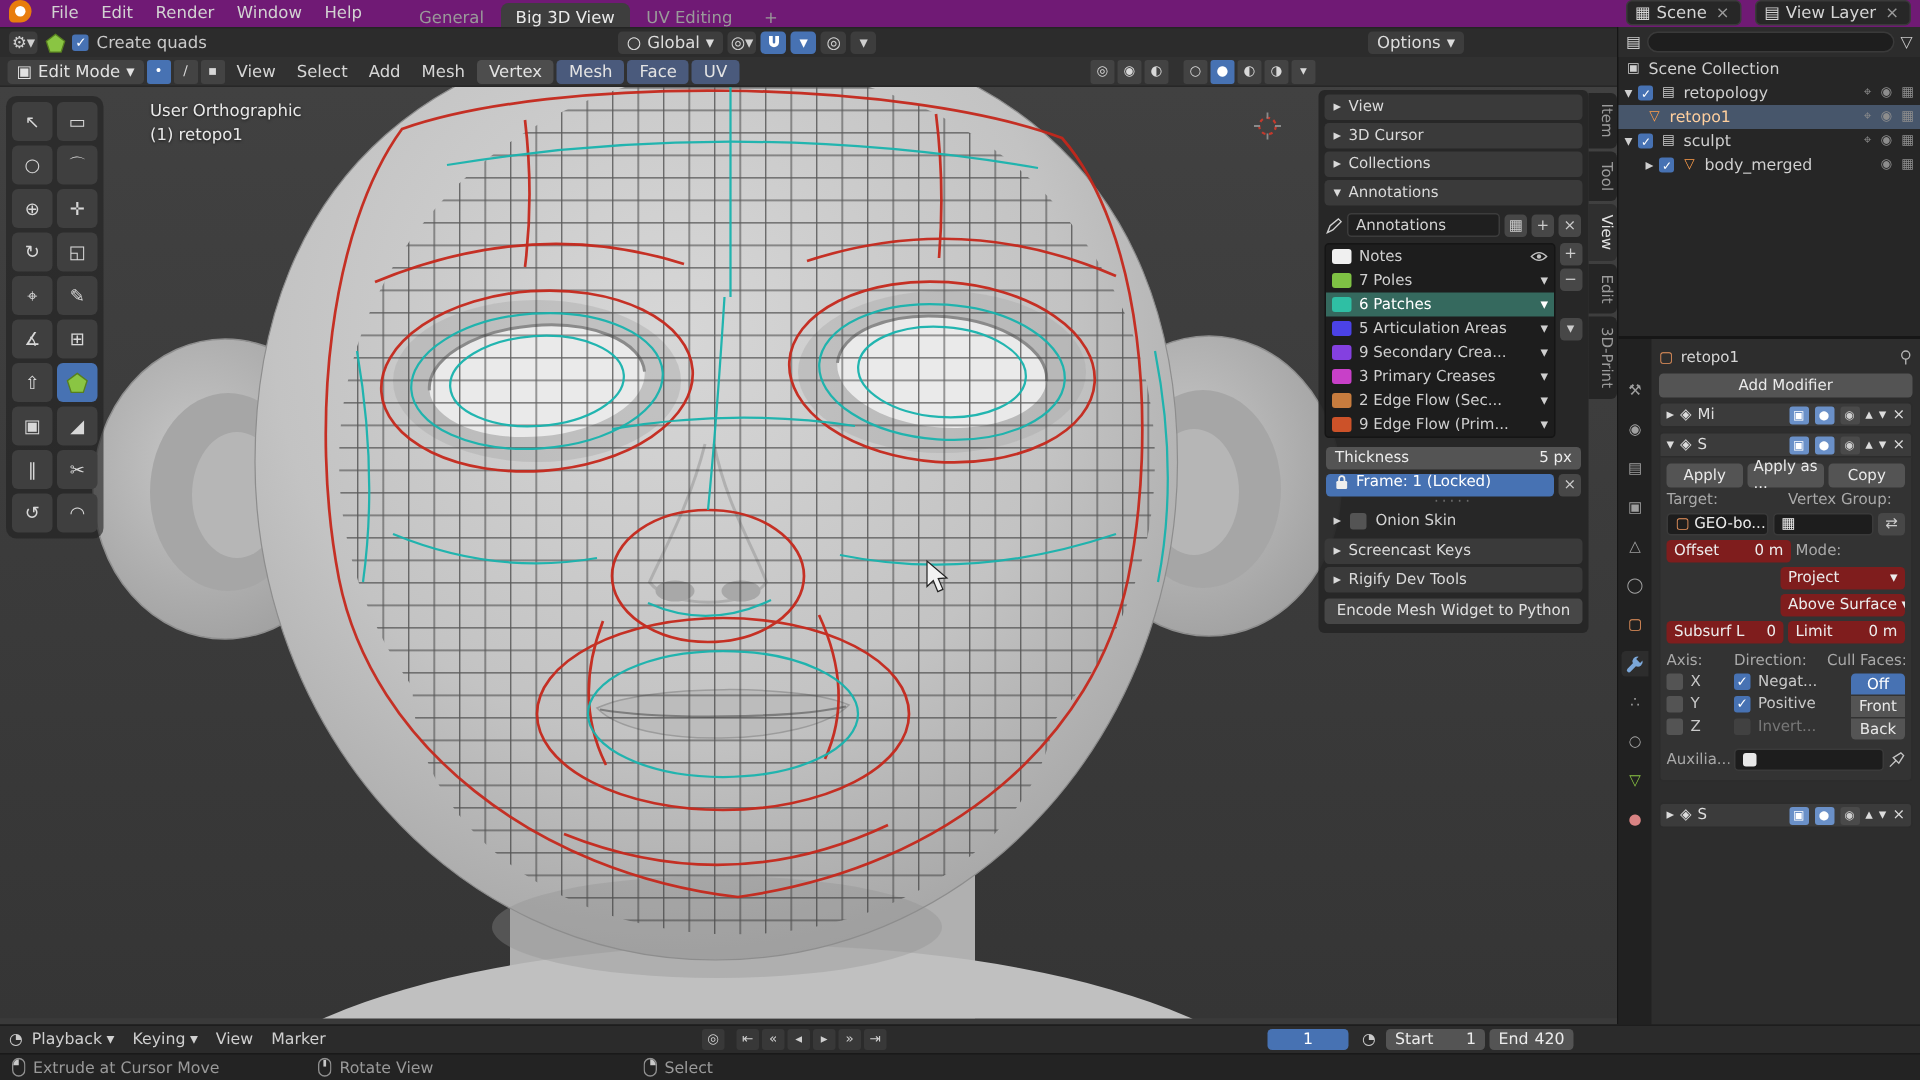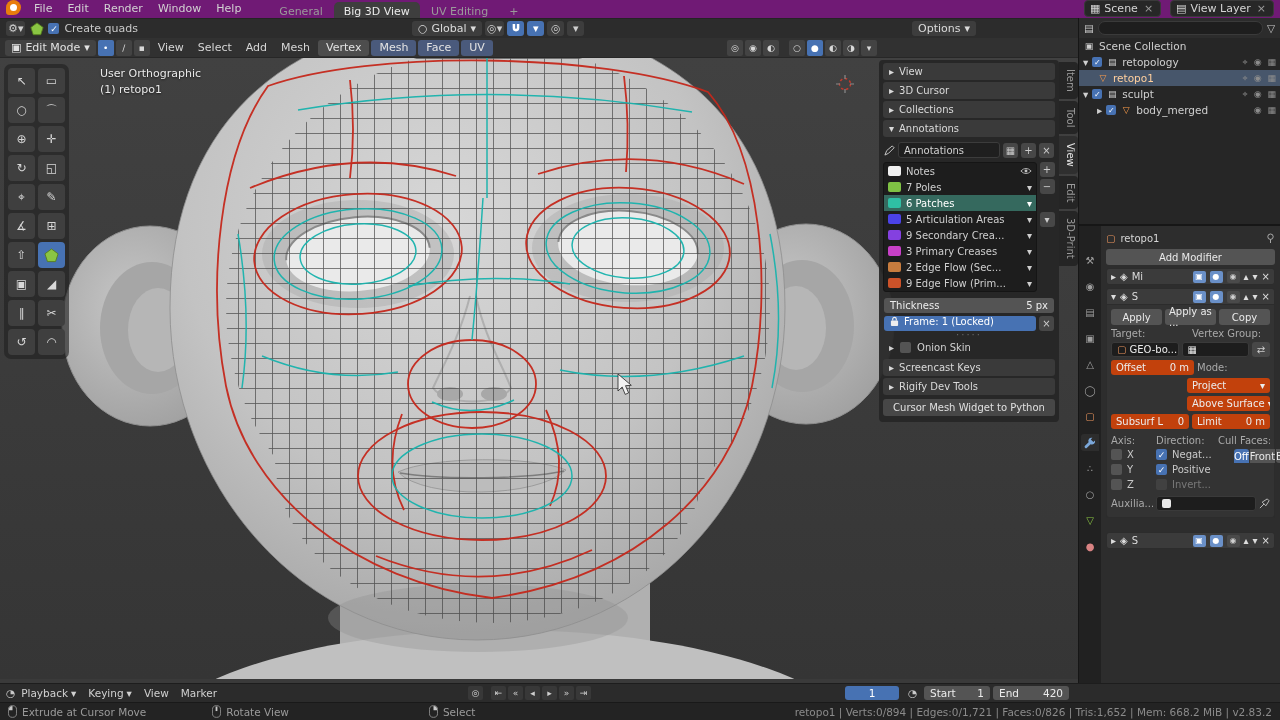--- a/index.html
+++ b/index.html
@@ -82,26 +82,26 @@
   .ptab.active{background:#2d2d2d}
   .prop-main{flex:1;background:#2d2d2d;padding:4px 5px 0 5px;display:flex;flex-direction:column;gap:3px;overflow:hidden}
   .crumb{display:flex;align-items:center;gap:5px;height:16px;color:#d6d6d6}
   .pbtn{height:16px;background:#545454;border-radius:3px;display:flex;align-items:center;justify-content:center;color:#eaeaea;padding:0 4px}
   .mod-head{height:17px;background:#3b3b3b;border:1px solid #2c2c2c;border-radius:3px;display:flex;align-items:center;gap:4px;padding:0 4px;color:#dcdcdc}
   .tgl{width:13px;height:12px;border-radius:2px;background:#4a4a4a;display:inline-flex;align-items:center;justify-content:center;font-size:8px;color:#cfcfcf}
   .tgl.on{background:#6a90c8;color:#fff}
   .mod-body{background:#333333;border:1px solid #2c2c2c;border-top:none;border-radius:0 0 3px 3px;padding:4px 4px 6px;display:flex;flex-direction:column;gap:3px}
   .r{display:flex;gap:3px;align-items:center}
   .half{flex:1;min-width:0}
-  .fld{height:15px;background:#c2410c;border-radius:3px;display:flex;align-items:center;gap:3px;padding:0 5px;color:#ececec;overflow:hidden;white-space:nowrap}
+  .fld{height:15px;background:#7f1d1d;border-radius:3px;display:flex;align-items:center;gap:3px;padding:0 5px;color:#ececec;overflow:hidden;white-space:nowrap}
   .fld.dark{background:#1d1d1d;border:1px solid #3a3a3a}
   .lab{color:#a9a9a9;white-space:nowrap;overflow:hidden}
   .radio{height:14px;background:#545454;display:flex;align-items:center;justify-content:center;color:#e8e8e8}
   .radio.on{background:#4772b3;color:#fff}
-  .cull{display:flex;flex-direction:row;gap:1px;width:36px}
+  .cull{display:flex;flex-direction:column;gap:1px;width:36px}
   .cull .radio:first-child{border-radius:3px 3px 0 0}
   .cull .radio:last-child{border-radius:0 0 3px 3px}
   
   .timeline{height:19px;background:#2b2b2b;border-top:1px solid #1d1d1d;position:relative;display:flex;align-items:center;padding:0 6px;flex:0 0 auto;font-size:10.5px}
   .tmenu{padding:0 6px;color:#d0d0d0;display:flex;align-items:center;gap:3px}
   .transport{position:absolute;left:468px;display:flex;gap:2px;align-items:center}
   .tbtn{width:15px;height:14px;display:flex;align-items:center;justify-content:center;color:#cfcfcf;font-size:9px;background:#383838;border-radius:2px}
   .tfield{position:absolute;height:14px;border-radius:3px;background:#545454;display:flex;align-items:center;justify-content:space-between;padding:0 6px;color:#ececec}
   
   .statusbar{height:18px;background:#232323;border-top:1px solid #191919;display:flex;align-items:center;padding:0 8px;color:#9a9a9a;font-size:10.5px;flex:0 0 auto}
@@ -438,21 +438,21 @@
             <span>Onion Skin</span>
           </div>
           <div class="np-sec">
             <span>▸</span>
             <span>Screencast Keys</span>
           </div>
           <div class="np-sec">
             <span>▸</span>
             <span>Rigify Dev Tools</span>
           </div>
-          <div class="encode">Cursor Mesh Widget to Python</div>
+          <div class="encode">Encode Mesh Widget to Python</div>
         </div>
 
         <div class="np-tabs">
           <span class="np-tab">Item</span>
           <span class="np-tab">Tool</span>
           <span class="np-tab active">View</span>
           <span class="np-tab">Edit</span>
           <span class="np-tab">3D-Print</span>
         </div>
       </div>
@@ -714,21 +714,21 @@
       <span class="tbtn">⇥</span>
     </div>
     <div class="tfield" style="left:845px;width:54px;background:#4772b3;color:#fff;justify-content:center">
       <span>1</span>
     </div>
     <span class="g" style="position:absolute;left:908px">◔</span>
     <div class="tfield" style="left:924px;width:66px">
       <span>Start</span>
       <span>1</span>
     </div>
-    <div class="tfield" style="left:993px;width:76px">
+    <div class="tfield" style="left:993px;width:56px">
       <span>End</span>
       <span>420</span>
     </div>
   </div>
 
   <div class="statusbar">
     <span class="hint">
       <svg width="9" height="13" viewBox="0 0 10 14">
           <rect x="0.5" y="0.5" width="9" height="13" rx="4.5" stroke="#8f8f8f" fill="none"></rect>
           <path d="M1 5.5 A4 4.5 0 0 1 5 1 L5 5.5 Z" fill="#c9c9c9"></path>
@@ -742,15 +742,14 @@
         </svg>
       <span>Rotate View</span>
     </span>
     <span class="hint" style="margin-left:140px">
       <svg width="9" height="13" viewBox="0 0 10 14">
           <rect x="0.5" y="0.5" width="9" height="13" rx="4.5" stroke="#8f8f8f" fill="none"></rect>
           <path d="M9 5.5 A4 4.5 0 0 0 5 1 L5 5.5 Z" fill="#c9c9c9"></path>
         </svg>
       <span>Select</span>
     </span>
-    <span class="stats">retopo1 | Verts:0/894 | Edges:0/1,721 | Faces:0/826 | Tris:1,652 | Mem: 668.2 MiB | v2.83.2</span>
   </div>
 </div>
 
 </body></html>

